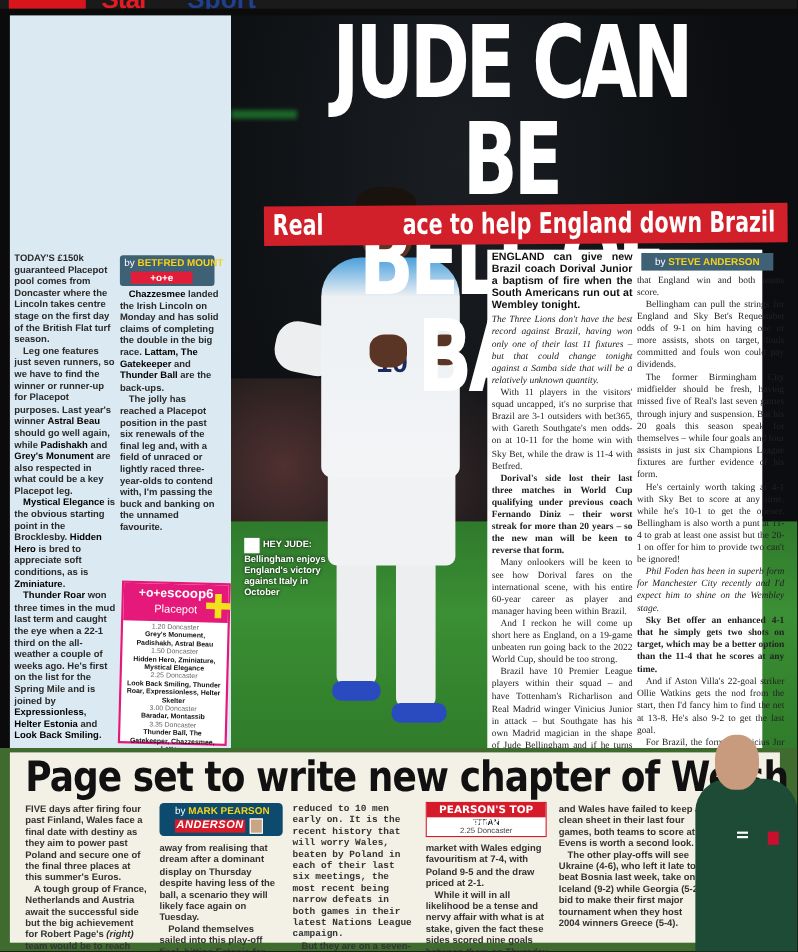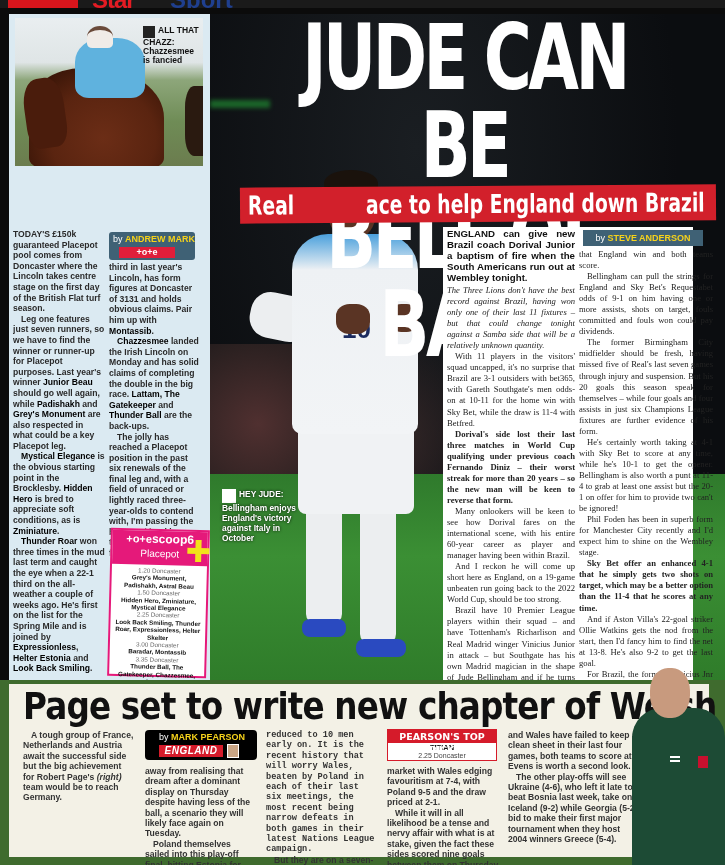--- a/index.html
+++ b/index.html
@@ -78,21 +78,21 @@
 .bottom-panel{position:absolute;left:9px;top:4px;width:700px;height:173px;background:#f3f1e6}
 .bottom-head{position:absolute;left:14px;top:0;width:690px;font:900 38px/44px "DejaVu Sans",sans-serif;color:#111;letter-spacing:-1px;transform:scaleX(0.86);transform-origin:left top;white-space:nowrap}
 .b-text{font:700 8.6px/10.4px "Liberation Sans",sans-serif;color:#333}
 .b-text p{text-indent:8px}
 .b-text p.first{text-indent:0}
 .bc1{position:absolute;left:14px;top:46px;width:112px}
 .bc2{position:absolute;left:136px;top:82px;width:112px}
 .bc3{position:absolute;left:257px;top:46px;width:112px}
 .bc4{position:absolute;left:378px;top:82px;width:112px}
 .bc5{position:absolute;left:499px;top:46px;width:132px}
-.byline3{position:absolute;left:136px;top:46px;width:112px;height:30px;background:#000000;border-radius:4px}
+.byline3{position:absolute;left:136px;top:46px;width:112px;height:30px;background:#0c4a6e;border-radius:4px}
 .byline3 .by{position:absolute;left:14px;top:2px;font:400 9px "Liberation Sans",sans-serif;color:#fff;white-space:nowrap}
 .byline3 .by b{color:#f5d21b;font-weight:900}
 .byline3 .bf{position:absolute;left:14px;top:15px;width:64px;height:12px;background:#d51b2a;color:#fff;font:italic 900 10px/12px "Liberation Sans",sans-serif;text-align:center;letter-spacing:0.5px}
 .byline3 .mug{position:absolute;left:82px;top:14px;width:12px;height:14px;background:#c9a585;border:1px solid #fff}
 .toppick{position:absolute;left:378px;top:45px;width:110px;height:32px;background:#fff;border:1px solid #d51b2a}
 .toppick .h{height:13px;background:#d51b2a;color:#fff;font:900 9.5px/13px "DejaVu Sans",sans-serif;text-align:center;transform:scaleX(1)}
 .toppick .name{font:700 7.5px/9px "Liberation Sans",sans-serif;text-align:center;color:#111}
 .toppick .race{font:400 7px/8px "Liberation Sans",sans-serif;text-align:center;color:#444}
 .manager{position:absolute;left:632px;top:664px;width:93px;height:201px;overflow:hidden}
 .manager .head{position:absolute;left:18px;top:4px;width:40px;height:50px;background:#c89a7e;border-radius:45%}
@@ -103,48 +103,36 @@
 </head>
 <body>
 
 <div class="masthead">
   <div class="red"></div>
   <div class="logo">Star</div>
   <div class="logo2">Sport</div>
 </div>
 
 <div class="left-col">
-  <div class="horse-photo">
-    <div class="horse2"></div>
-    <div class="horse"></div>
-    <div class="horsehead"></div>
-    <div class="jockey"></div>
-    <div class="helmet"></div>
-    <div class="caption-box">
-      <span class="sq"></span><span>ALL THAT CHAZZ:</span>
-      <span>Chazzesmee is fancied</span>
-    </div>
-  </div>
 </div>
 
 <div class="col1 body-sans">
     <p class="first" style="text-indent: 0px;">TODAY'S £150k guaranteed Placepot pool comes from Doncaster where the Lincoln takes centre stage on the first day of the British Flat turf season.</p>
-    <p style="text-indent: 8px;">Leg one features just seven runners, so we have to find the winner or runner-up for Placepot purposes. Last year's winner <b>Junior Beau</b> should go well again, while <b>Padishakh</b> and <b>Grey's Monument</b> are also respected in what could be a key Placepot leg.</p>
+    <p style="text-indent: 8px;">Leg one features just seven runners, so we have to find the winner or runner-up for Placepot purposes. Last year's winner <b>Astral Beau</b> should go well again, while <b>Padishakh</b> and <b>Grey's Monument</b> are also respected in what could be a key Placepot leg.</p>
     <p style="text-indent: 8px;"><b>Mystical Elegance</b> is the obvious starting point in the Brocklesby. <b>Hidden Hero</b> is bred to appreciate soft conditions, as is <b>Zminiature</b>.</p>
     <p style="text-indent: 8px;"><b>Thunder Roar</b> won three times in the mud last term and caught the eye when a 22-1 third on the all-weather a couple of weeks ago. He's first on the list for the Spring Mile and is joined by <b>Expressionless</b>, <b>Helter Estonia</b> and <b>Look Back Smiling</b>.</p>
     <p style="text-indent: 8px;">With only seven runners, the Listed Cammidge Trophy is going to be another tricky leg. ,</p>
   </div>
 
 <div class="byline1">
-  <div class="by"><span>by</span> <b>ANDREW MARK</b></div>
+  <div class="by"><span>by</span> <b>BETFRED MOUNT</b></div>
   <div class="tote">+o+e</div>
 </div>
 
 <div class="col2 body-sans">
-    <p class="first" style="text-indent: 0px;">third in last year's Lincoln, has form figures at Doncaster of 3131 and holds obvious claims. Pair him up with <b>Montassib</b>.</p>
     <p style="text-indent: 8px;"><b>Chazzesmee</b> landed the Irish Lincoln on Monday and has solid claims of completing the double in the big race. <b>Lattam, The Gatekeeper</b> and <b>Thunder Ball</b> are the back-ups.</p>
     <p style="text-indent: 8px;">The jolly has reached a Placepot position in the past six renewals of the final leg and, with a field of unraced or lightly raced three-year-olds to contend with, I'm passing the buck and banking on the unnamed favourite.</p>
   </div>
 
 <div class="scoop">
   <div class="top">
     <div class="brand"><span>+o+e</span><b>scoop6</b></div>
     <div class="pp">Placepot</div>
     <div class="plus"></div>
   </div>
@@ -213,37 +201,38 @@
         <p style="text-indent: 8px;">The home side have conceded in four of their last six outings so Brazil may well find the net at some point – but I fancy England to win this one 3-1 at big odds of 14-1 with bet365 and betfair.</p>
         <p style="text-indent: 8px;">I'd also consider Betfred's 11-4</p>
       </div>
   </div>
   <div class="byline2"><span>by</span> <b>STEVE ANDERSON</b></div>
   <div class="a-col2 serif">
       <p class="first" style="text-indent: 0px;">that England win and both teams score.</p>
       <p style="text-indent: 8px;">Bellingham can pull the strings for England and Sky Bet's Requestabet odds of 9-1 on him having one or more assists, shots on target, fouls committed and fouls won could pay dividends.</p>
       <p style="text-indent: 8px;">The former Birmingham City midfielder should be fresh, having missed five of Real's last seven games through injury and suspension. But his 20 goals this season speak for themselves – while four goals and four assists in just six Champions League fixtures are further evidence of his form.</p>
       <p style="text-indent: 8px;">He's certainly worth taking at 4-1 with Sky Bet to score at any time, while he's 10-1 to get the opener. Bellingham is also worth a punt at 11-4 to grab at least one assist but the 20-1 on offer for him to provide two can't be ignored!</p>
-      <p style="text-indent: 8px;">Phil Foden has been in superb form for Manchester City recently and I'd expect him to shine on the Wembley stage.</p>
+      <p style="text-indent: 8px; font-style: italic;">Phil Foden has been in superb form for Manchester City recently and I'd expect him to shine on the Wembley stage.</p>
       <p style="text-indent: 8px;"><span class="it">Sky Bet offer an enhanced 4-1 that he simply gets two shots on target, which may be a better option than the 11-4 that he scores at any time.</span></p>
       <p style="text-indent: 8px;">And if Aston Villa's 22-goal striker Ollie Watkins gets the nod from the start, then I'd fancy him to find the net at 13-8. He's also 9-2 to get the last goal.</p>
       <p style="text-indent: 8px;">For Brazil, the form of Vinicius Jnr will have pleased boss Dorival, having scored six goals in his last four games for Real. But it's worth noting he's also picked up a yellow card in each of those games.</p>
       <p style="text-indent: 8px;">He must be fancied to find the net at 7-2 – but don't ignore the better odds of 13-2 that he picks up a booking!</p>
     </div>
 </div>
 
 <div class="bottom">
   <div class="bottom-panel">
     <div class="bottom-head">Page set to write new chapter of Welsh success</div>
     <div class="bc1 b-text">
+        <p class="first" style="text-indent: 0px;">FIVE days after firing four past Finland, Wales face a final date with destiny as they aim to power past Poland and secure one of the final three places at this summer's Euros.</p>
         <p style="text-indent: 8px;">A tough group of France, Netherlands and Austria await the successful side but the big achievement for Robert Page's <i>(right)</i> team would be to reach Germany.</p>
       </div>
     <div class="byline3">
       <div class="by"><span>by</span> <b>MARK PEARSON</b></div>
-      <div class="bf">ENGLAND</div>
+      <div class="bf">ANDERSON</div>
       <div class="mug"></div>
     </div>
     <div class="bc2 b-text">
         <p class="first" style="text-indent: 0px;">away from realising that dream after a dominant display on Thursday despite having less of the ball, a scenario they will likely face again on Tuesday.</p>
         <p style="text-indent: 8px;">Poland themselves sailed into this play-off final, hitting Estonia for five, although the visitors were</p>
       </div>
     <div class="bc3 b-text">
         <p class="first" style="text-indent: 0px; font-family: Liberation Mono, monospace;">reduced to 10 men early on. It is the recent history that will worry Wales, beaten by Poland in each of their last six meetings, the most recent being narrow defeats in both games in their latest Nations League campaign.</p>
         <p style="text-indent: 8px;">But they are on a seven-match unbeaten streak and have home advantage where they have lost just six of their last 33 matches.</p>
       </div>

